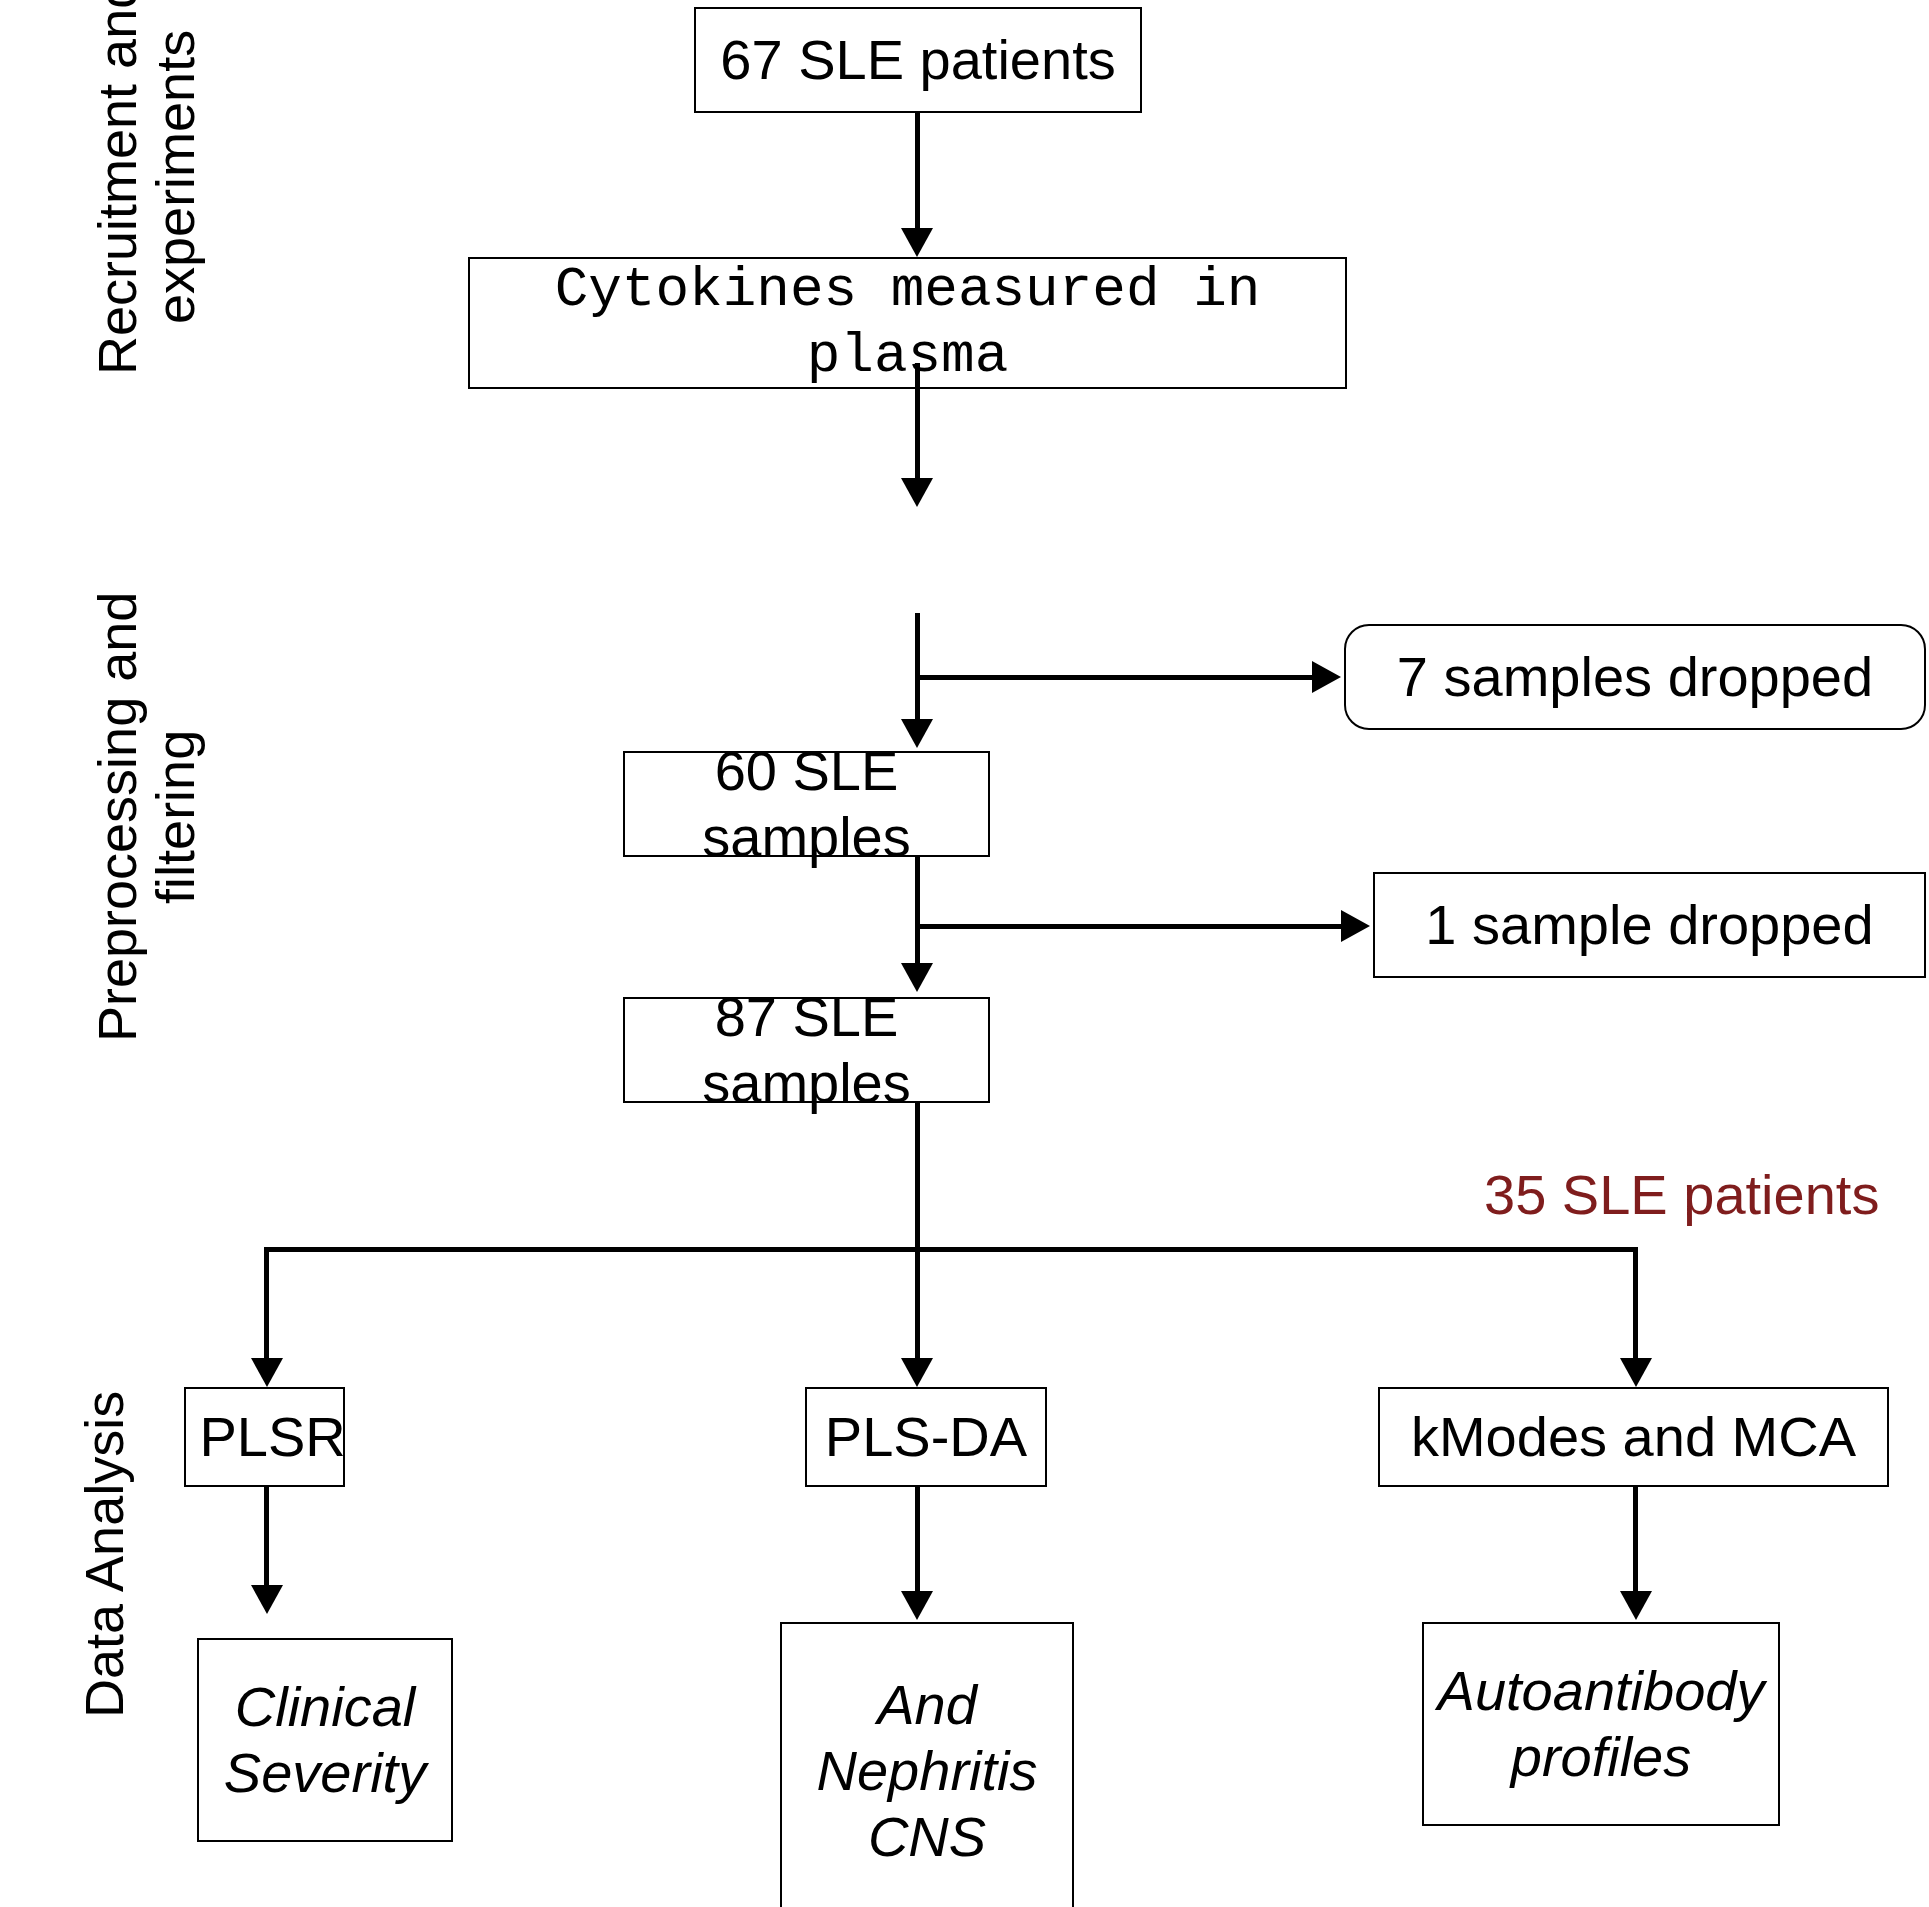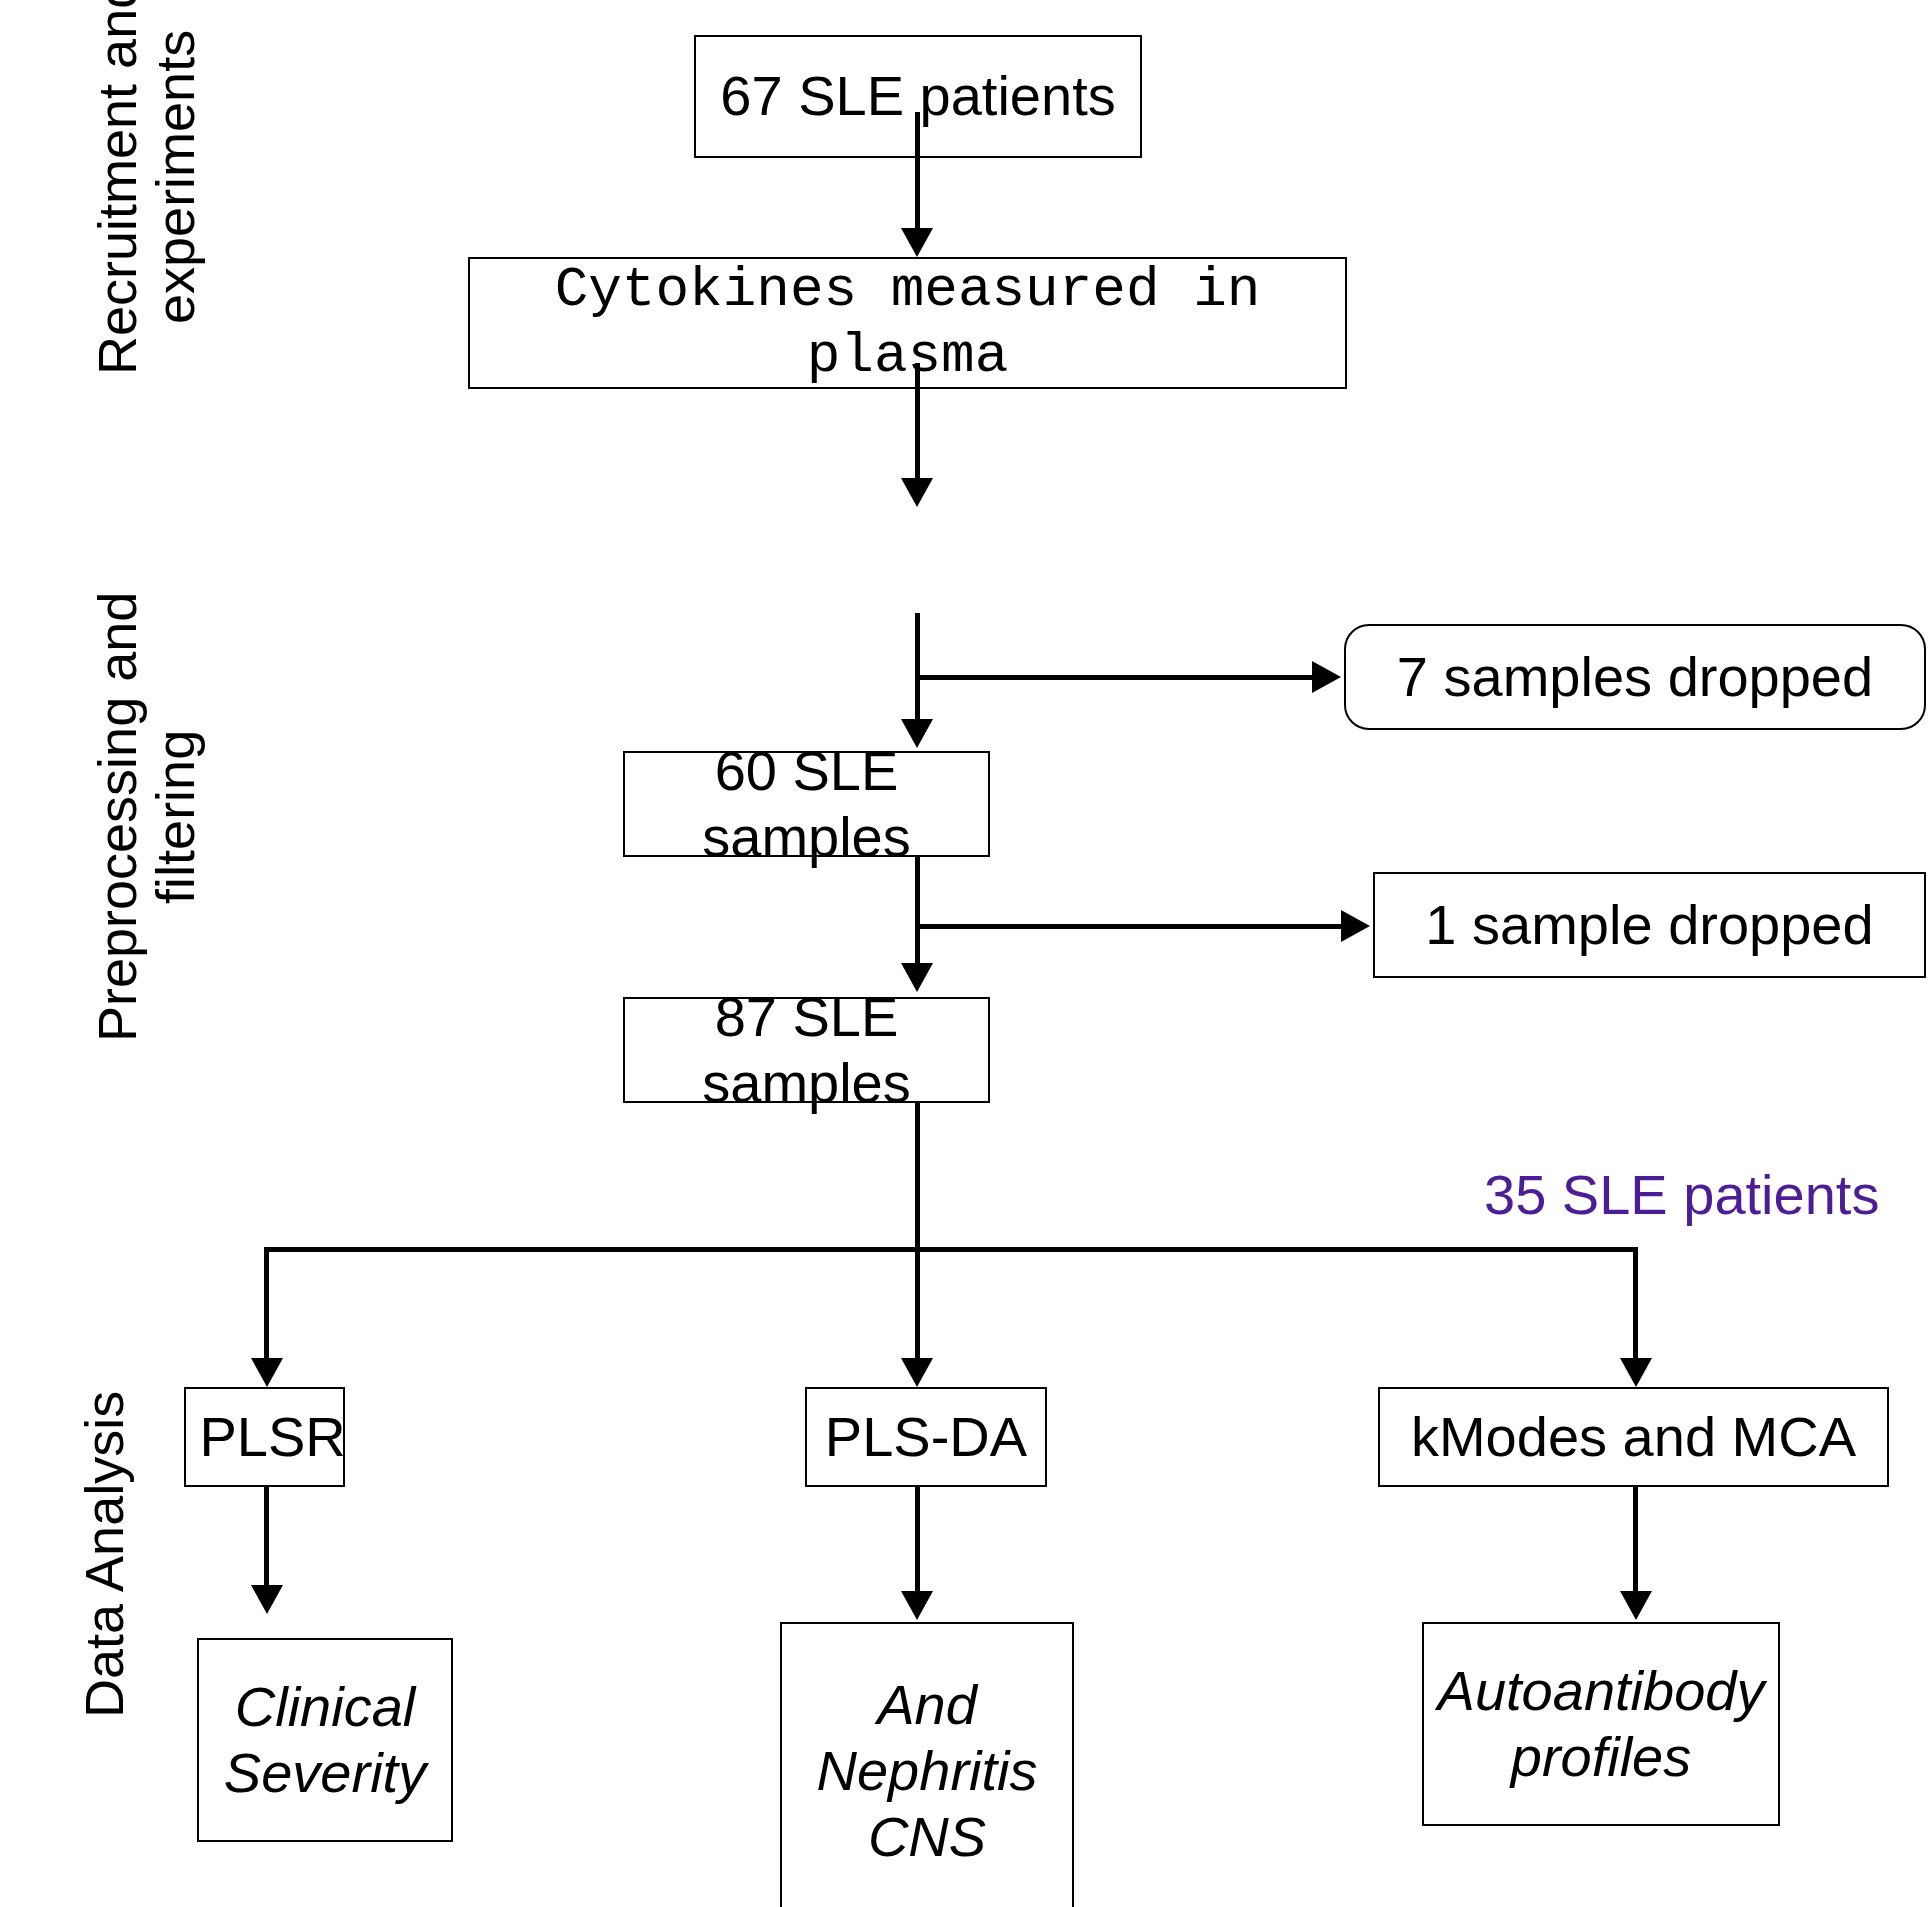--- a/index.html
+++ b/index.html
@@ -56,21 +56,21 @@
   }
   .node .txt { display: block; width: 100%; }
   .node .txt .ln { display: block; }
 
   
   .freetext {
     position: absolute;
     font-size: 56px;
     line-height: 1.1;
     white-space: nowrap;
-    color: #4c1d95;
+    color: #7f1d1d;
   }
 
   
   .vline {
     position: absolute;
     width: 4.8px;
     background: #000000;
   }
   .hline {
     position: absolute;
@@ -106,21 +106,21 @@
 
   <div class="stage-label" style="left: 88px; top: 1042px;">
     <span class="ln">Preprocessing and</span>
     <span class="ln">filtering</span>
   </div>
 
   <div class="stage-label" style="left: 75px; top: 1718px;">
     <span class="ln">Data Analysis</span>
   </div>
 
-  <div class="node" style="left: 694px; top: 6.7px; width: 448px; height: 123px; margin-top: 28px;">
+  <div class="node" style="left: 694px; top: 6.7px; width: 448px; height: 106px;">
     <span class="txt">67 SLE patients</span>
   </div>
 
   <div class="vline" style="left: 915px; top: 112px; height: 117px;"></div>
   <div class="arrow-down" style="left: 901px; top: 228px;"></div>
 
   <div class="node" style="left: 468px; top: 257px; width: 879px; height: 132px; font-family: Liberation Mono, monospace;">
     <span class="txt">Cytokines measured in plasma</span>
   </div>
 

